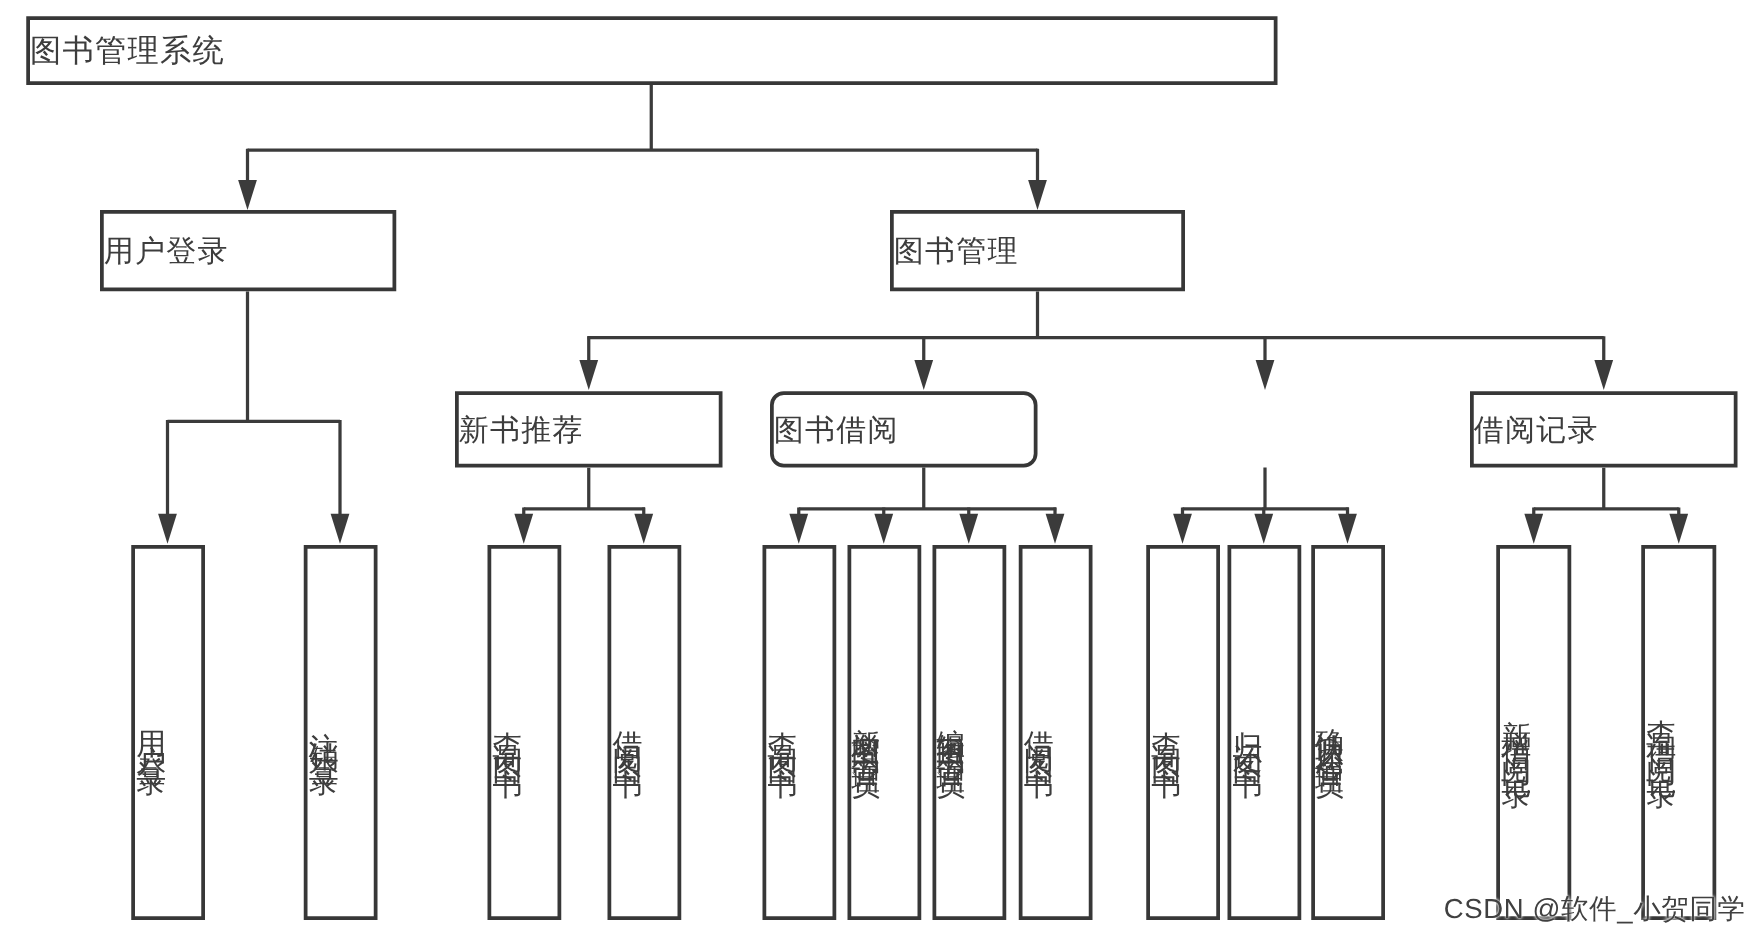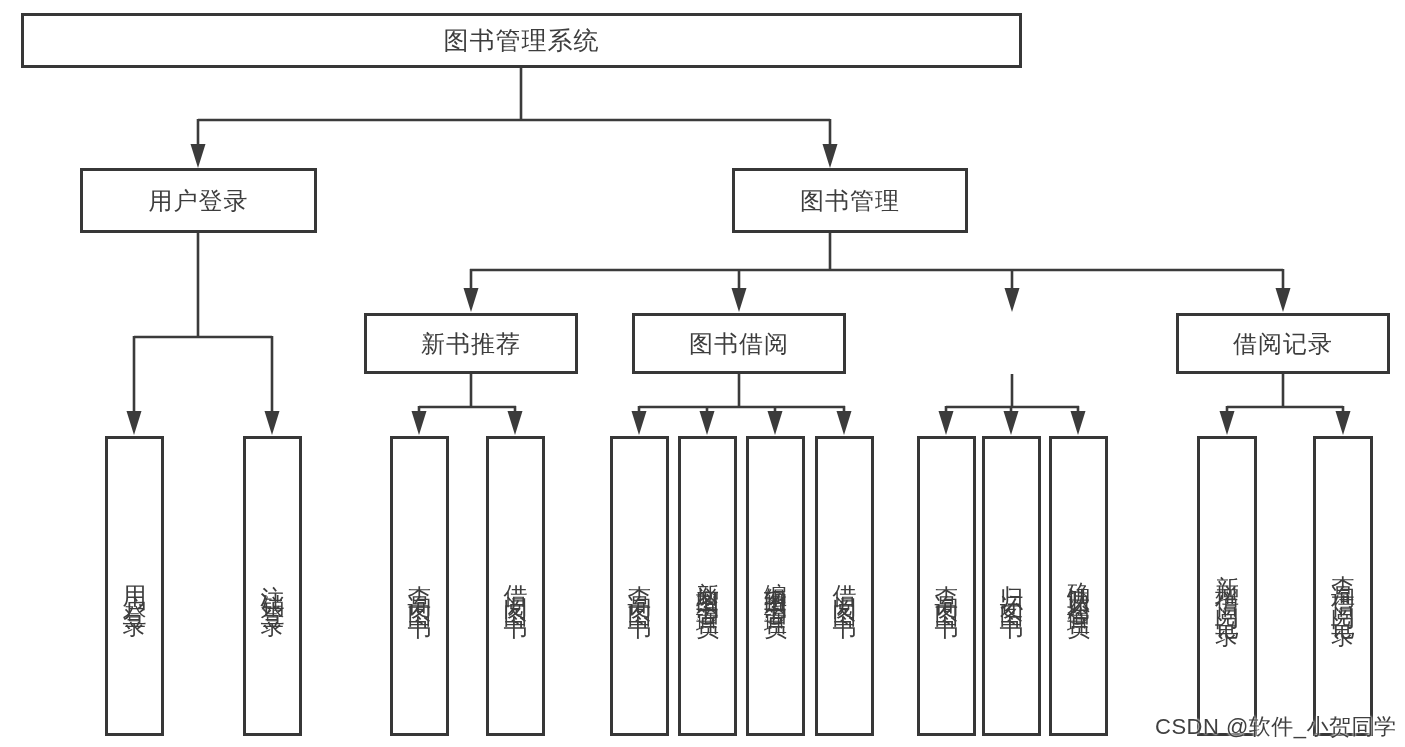--- a/index.html
+++ b/index.html
@@ -5,21 +5,21 @@
   html,body{margin:0;padding:0;background:#ffffff;}
   .stage{
     position:relative;width:1405px;height:747px;background:#ffffff;overflow:hidden;
     font-family:"Liberation Sans","DejaVu Sans",sans-serif;
   }
   .wires{position:absolute;left:0;top:0;z-index:0;}
   .wires line{stroke:#3b3b3b;stroke-width:2.6;}
   .wires polygon{fill:#3b3b3b;stroke:none;}
   .node{
     position:absolute;box-sizing:border-box;background:#ffffff;
-    border:3px solid #373737;display:flex;align-items:center;justify-content:center;
+    border:3px solid #373737;display:flex;align-items:center;
     color:#3d3d3d;z-index:1;
   }
   .hlabel{font-size:24px;letter-spacing:1px;white-space:nowrap;}
   .root .hlabel{font-size:25px;}
   .vlabel{
     writing-mode:vertical-rl;text-orientation:mixed;
     font-size:24px;line-height:1;letter-spacing:10px;white-space:nowrap;
   }
   .vlabel.tight{letter-spacing:5px;font-size:23px;}
   .watermark{
@@ -95,28 +95,28 @@
     <polygon points="1335.5,411 1350.5,411 1343,435"></polygon>
   </svg>
 
   <div class="node root" style="left:21px;top:13px;width:1001px;height:55px;">
     <span class="hlabel">图书管理系统</span>
   </div>
 
   <div class="node" style="left:80px;top:168px;width:237px;height:65px;">
     <span class="hlabel">用户登录</span>
   </div>
-  <div class="node" style="left:712px;top:168px;width:236px;height:65px;margin-left:20px;">
+  <div class="node" style="left:712px;top:168px;width:236px;height:65px;">
     <span class="hlabel">图书管理</span>
   </div>
 
   <div class="node" style="left:364px;top:313px;width:214px;height:61px;">
     <span class="hlabel">新书推荐</span>
   </div>
-  <div class="node" style="left:632px;top:313px;width:214px;height:61px;">
+  <div class="node" style="left:616px;top:313px;width:214px;height:61px;border-radius:11px;">
     <span class="hlabel">图书借阅</span>
   </div>
   <div class="node" style="left:1176px;top:313px;width:214px;height:61px;">
     <span class="hlabel">借阅记录</span>
   </div>
 
   <div class="node" style="left:105px;top:436px;width:59px;height:300px;">
     <span class="vlabel">用户登录</span>
   </div>
   <div class="node" style="left:243px;top:436px;width:59px;height:300px;">

